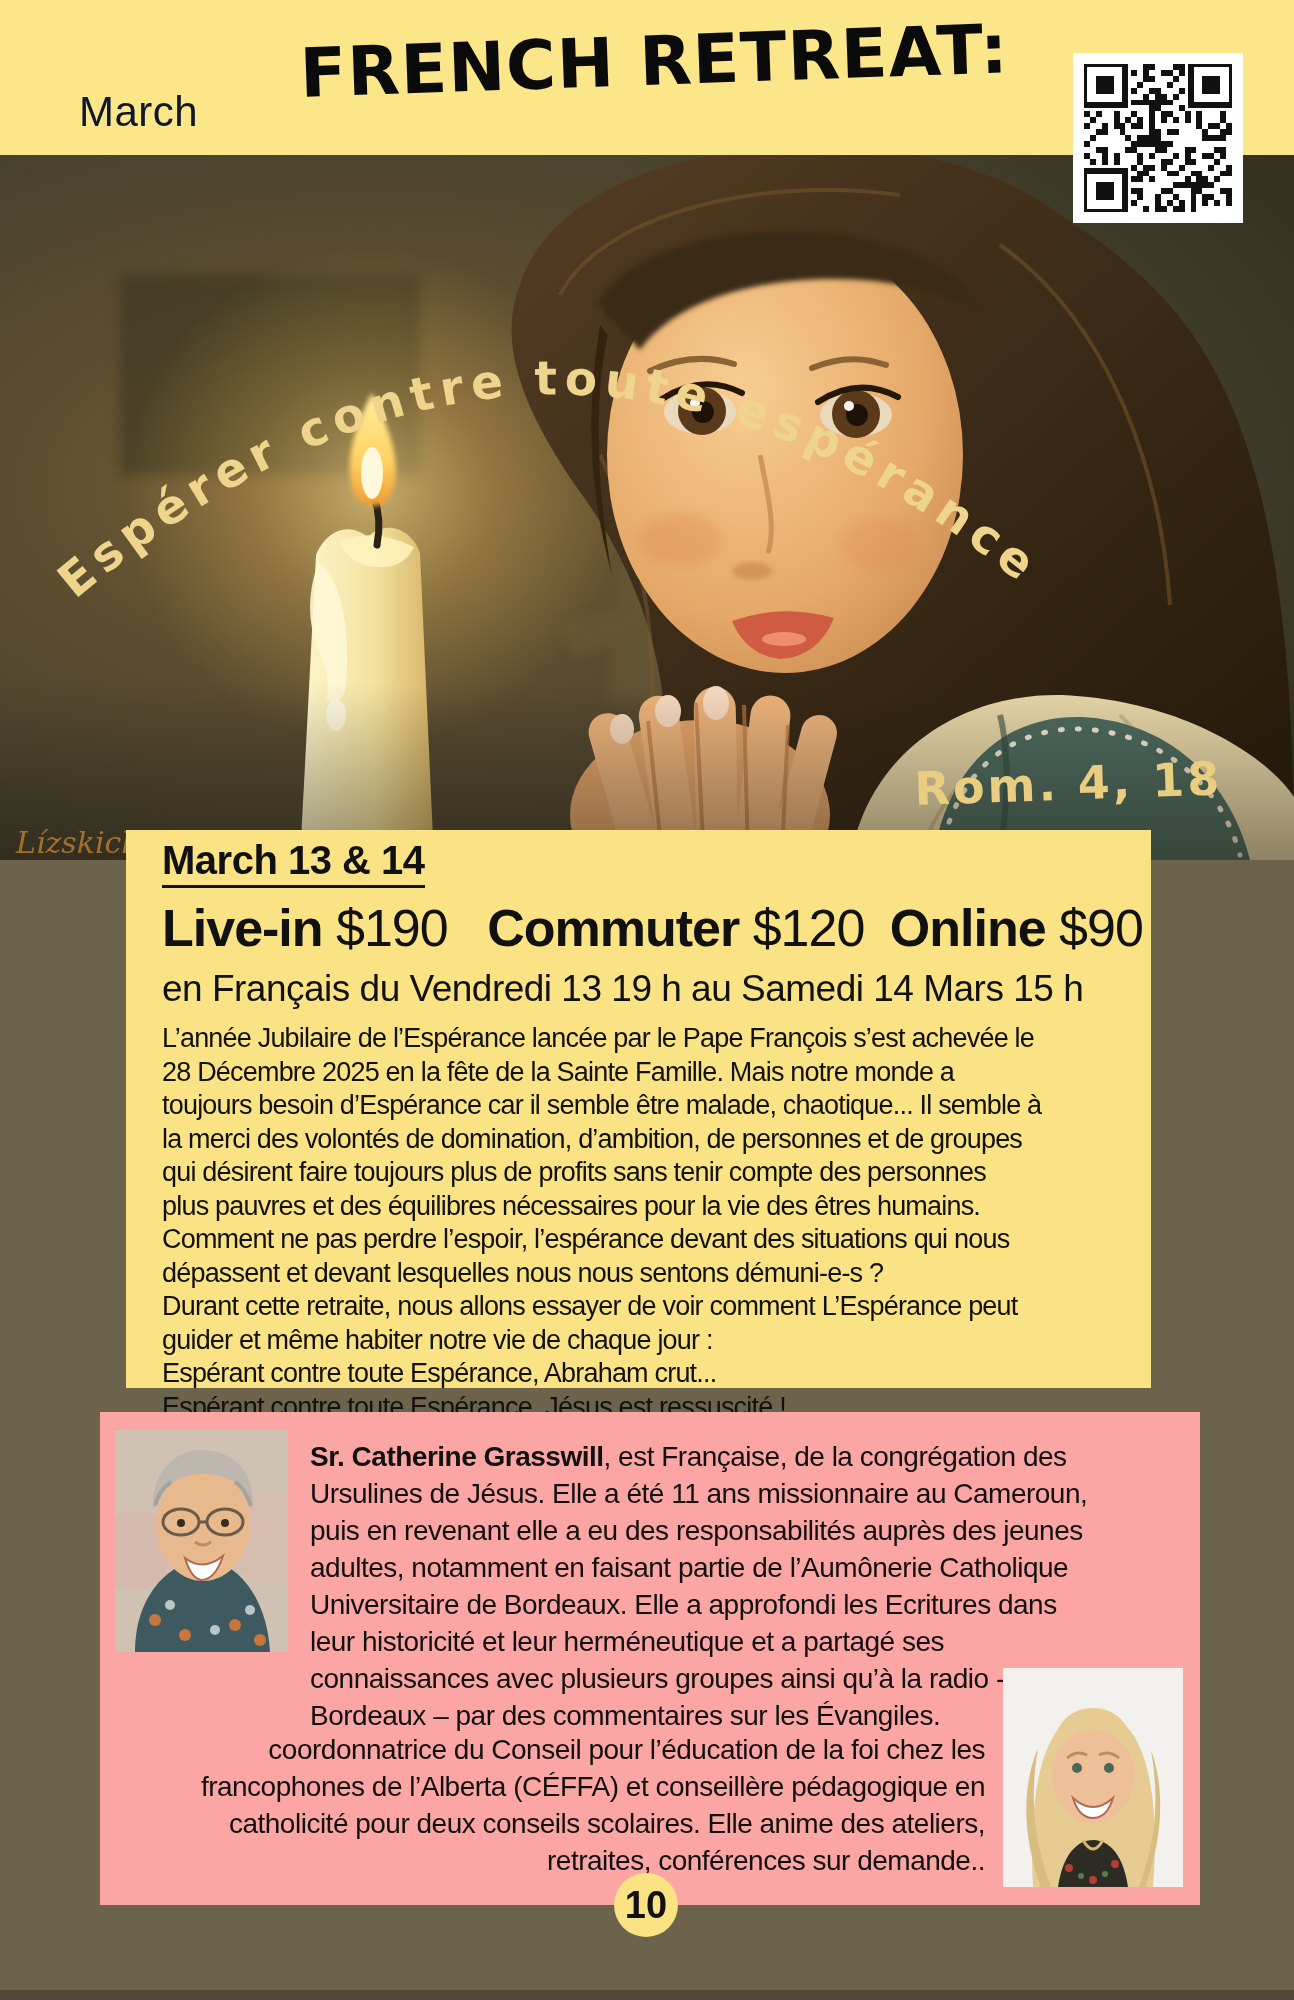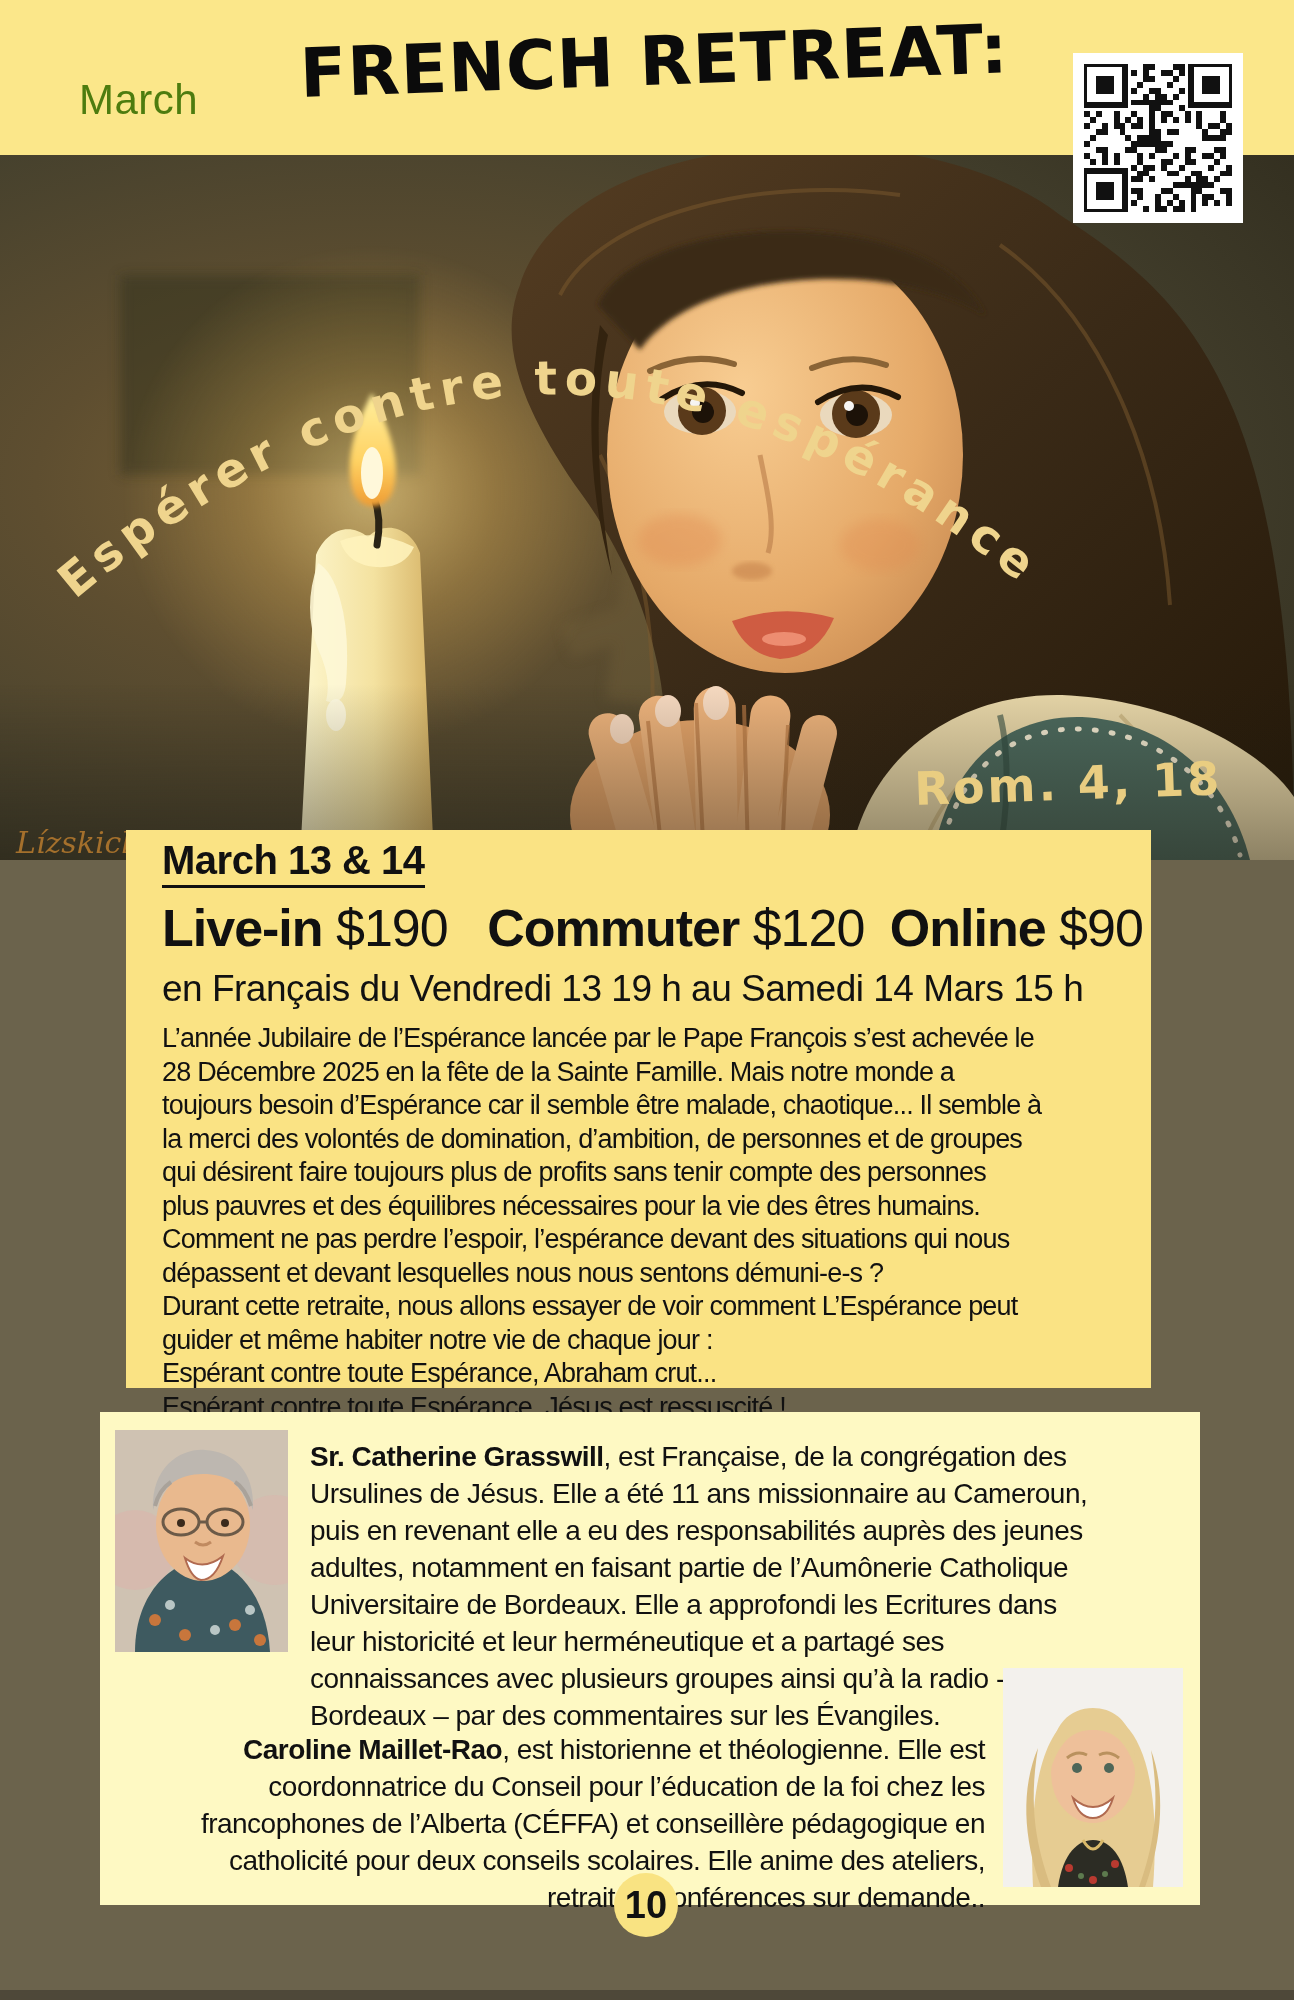--- a/index.html
+++ b/index.html
@@ -1,20 +1,20 @@
 <!DOCTYPE html>
 <html><head>
 <meta charset="utf-8">
 <style>
   html,body{margin:0;padding:0;background:#6B634C;}
   .page{position:relative;width:1294px;height:2000px;background:#6B634C;overflow:hidden;
         font-family:"Liberation Sans",sans-serif;color:#111;}
   
   .header{position:absolute;left:0;top:0;width:1294px;height:155px;background:#FBE78A;}
-  .month{position:absolute;left:79px;top:76px;font-size:42px;color:#4d7c0f;letter-spacing:.5px;}
+  .month{position:absolute;left:79px;top:88px;font-size:42px;color:#0f172a;letter-spacing:.5px;}
   .title{position:absolute;left:300px;top:34px;font-family:"DejaVu Sans",sans-serif;
          font-weight:900;font-size:68px;letter-spacing:1px;transform:rotate(-2deg);
          transform-origin:left center;color:#0b0b0b;white-space:nowrap;}
   
   .photo{position:absolute;left:0;top:155px;width:1294px;height:705px;}
   
   .qr-box{position:absolute;left:1073px;top:53px;width:170px;height:170px;background:#fff;
           display:flex;align-items:center;justify-content:center;}
   
   .infobox{position:absolute;left:126px;top:830px;width:1025px;height:558px;background:#FAE384;
@@ -22,21 +22,21 @@
   .date-heading{display:inline-block;font-size:40px;font-weight:600;letter-spacing:-.5px;
                 border-bottom:3px solid #111;padding-bottom:3px;line-height:1.1;}
   .pricing{margin-top:10px;font-size:52px;letter-spacing:-1px;white-space:nowrap;text-align:right;}
   .pricing b{font-weight:bold;}
   .pricing .gap1{display:inline-block;width:26px;}
   .pricing .gap2{display:inline-block;width:12px;}
   .schedule{margin-top:10px;font-size:37px;letter-spacing:-.5px;white-space:nowrap;}
   .para{margin-top:12px;font-size:27px;letter-spacing:-.8px;line-height:33.5px;}
   .para div{white-space:nowrap;}
   
-  .bios{position:absolute;left:100px;top:1412px;width:1100px;height:493px;background:#fef9c3;}
+  .bios{position:absolute;left:100px;top:1412px;width:1100px;height:493px;background:#fca5a5;}
   .catherine-photo{position:absolute;left:15px;top:18px;width:173px;height:222px;}
   .caroline-photo{position:absolute;left:903px;top:256px;width:180px;height:219px;}
   .bio1{position:absolute;left:210px;top:26px;width:870px;font-size:28px;letter-spacing:-.5px;
         line-height:37px;text-align:left;}
   .bio2{position:absolute;left:20px;top:319px;width:865px;font-size:28px;letter-spacing:-.5px;
         line-height:37px;text-align:right;}
   .bio1 div,.bio2 div{white-space:nowrap;}
   .bio-name{font-weight:bold;}
   .link{text-underline-offset:4px;margin-top:35px;}
   
@@ -297,21 +297,20 @@
           <circle cx="90" cy="212" r="4"></circle>
         </g>
       <g fill="#5d7a4e">
           <circle cx="78" cy="208" r="3"></circle>
           <circle cx="102" cy="206" r="3"></circle>
         </g>
       <path d="M80 172 Q 90 190 100 172" stroke="#d9b96a" stroke-width="3" fill="none"></path>
     </svg>
 
     <div class="bio2">
-      <div><span class="bio-name">Caroline Maillet-Rao</span><span>, est historienne et théologienne. Elle est</span></div>
       <div>coordonnatrice du Conseil pour l’éducation de la foi chez les</div>
       <div><span>francophones de l’Alberta (</span><span class="link">CÉFFA</span><span>) et conseillère pédagogique en</span></div>
       <div>catholicité pour deux conseils scolaires. Elle anime des ateliers,</div>
       <div>retraites, conférences sur demande..</div>
     </div>
   </div>
 
   <div class="page-badge">
     <span>10</span>
   </div>

